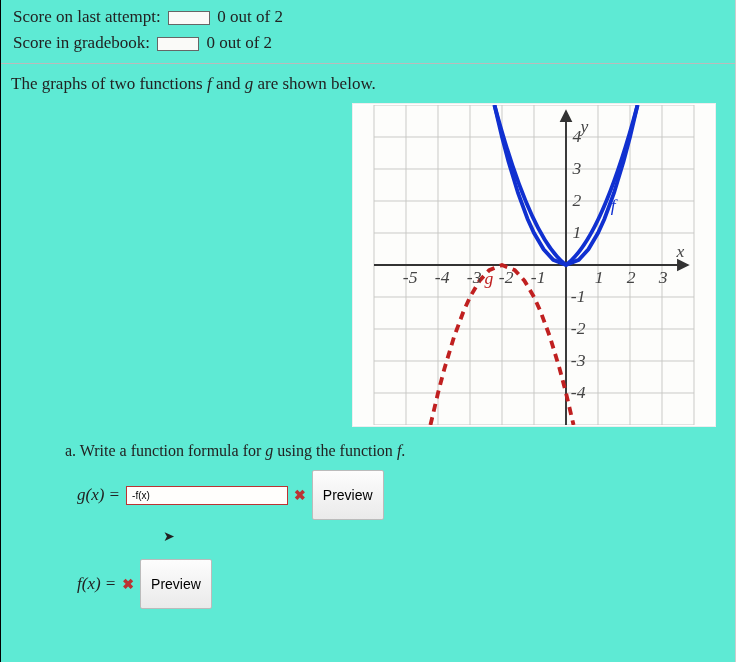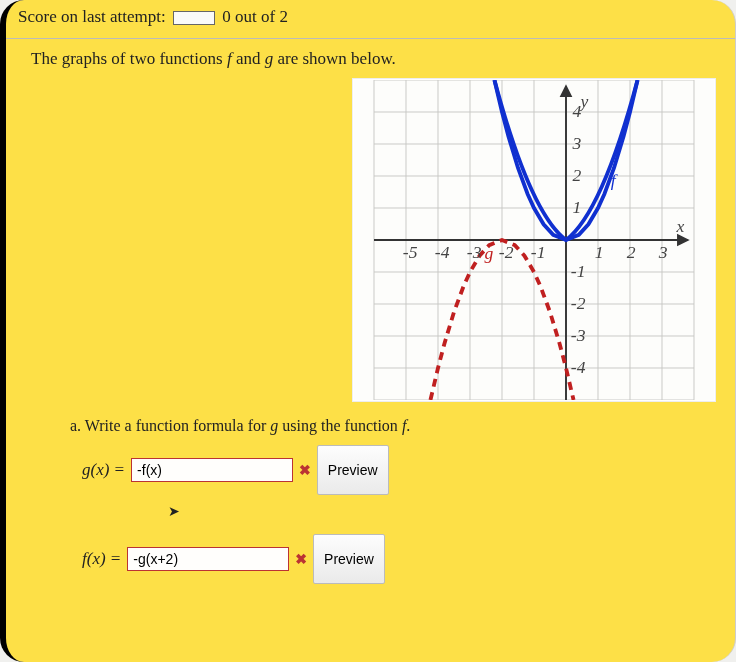--- a/index.html
+++ b/index.html
@@ -6,45 +6,44 @@
     margin: 0;
     padding: 0;
     font-family: Georgia, 'Times New Roman', serif;
     background: #f0f0ee;
     color: #222;
     width: 736px;
     height: 662px;
     overflow: hidden;
   }
   .page {
-    background: #fde047;
-    border-left: 6px solid #000000;
+    background: #5eead4;
+    border-left: 1px solid #000000;
     border-right: 1px solid #ccc;
     min-height: 100%;
     box-sizing: border-box;
     position: relative;
-    border-radius: 24px;
   }
   .header {
     padding: 4px 12px 8px 12px;
     border-bottom: 1px solid #bbb;
     font-size: 17px;
     line-height: 1.5;
   }
   .progress-box {
     display: inline-block;
     width: 40px;
     height: 12px;
     border: 1px solid #666;
     background: #fafaf8;
     vertical-align: middle;
     margin: 0 3px;
   }
   .prompt {
-    padding: 10px 25px;
+    padding: 10px 10px;
     font-size: 17px;
   }
   .math-i { font-style: italic; font-family: 'Times New Roman', serif; }
   .graph-wrap {
     display: flex;
     justify-content: flex-end;
     padding-right: 20px;
   }
   .graph {
     width: 360px;
@@ -64,21 +63,21 @@
     gap: 6px;
     margin: 8px 0 14px 24px;
   }
   .func-label {
     font-style: italic;
     font-family: 'Times New Roman', serif;
     font-size: 17px;
   }
   input.answer {
     font-family: Arial, sans-serif;
-    font-size: 14px;
+    font-size: 10px;
     padding: 3px 5px;
     width: 150px;
     border: 1px solid #b33;
     background: #fffefc;
   }
   .x-mark {
     color: #b33;
     font-weight: bold;
     font-size: 14px;
     font-family: Arial, sans-serif;
@@ -101,20 +100,25 @@
   }
 </style>
 </head>
 <body>
 
 <div class="page">
 
   <div class="header">
     <div>
       <span>Score on last attempt:</span>
+      <span class="progress-box"></span>
+      <span>0 out of 2</span>
+    </div>
+    <div>
+      <span>Score in gradebook:</span>
       <span class="progress-box"></span>
       <span>0 out of 2</span>
     </div>
   </div>
 
   <div class="prompt">
     <span>The graphs of two functions </span><span class="math-i">f</span><span> and </span><span class="math-i">g</span><span> are shown below.</span>
   </div>
 
   <div class="graph-wrap">
@@ -194,19 +198,18 @@
     <div class="answer-row">
       <span class="func-label">g(x) = </span>
       <input class="answer" type="text" value="-f(x)" style="">
       <span class="x-mark">✖</span>
       <button class="preview">Preview</button>
     </div>
     <div class="cursor-pointer">➤</div>
 
     <div class="answer-row">
       <span class="func-label">f(x) = </span>
-      <input class="answer" type="text" value="-g(x+2)" style="">
       <span class="x-mark">✖</span>
       <button class="preview">Preview</button>
     </div>
 
   </div>
 </div>
 
 </body></html>

